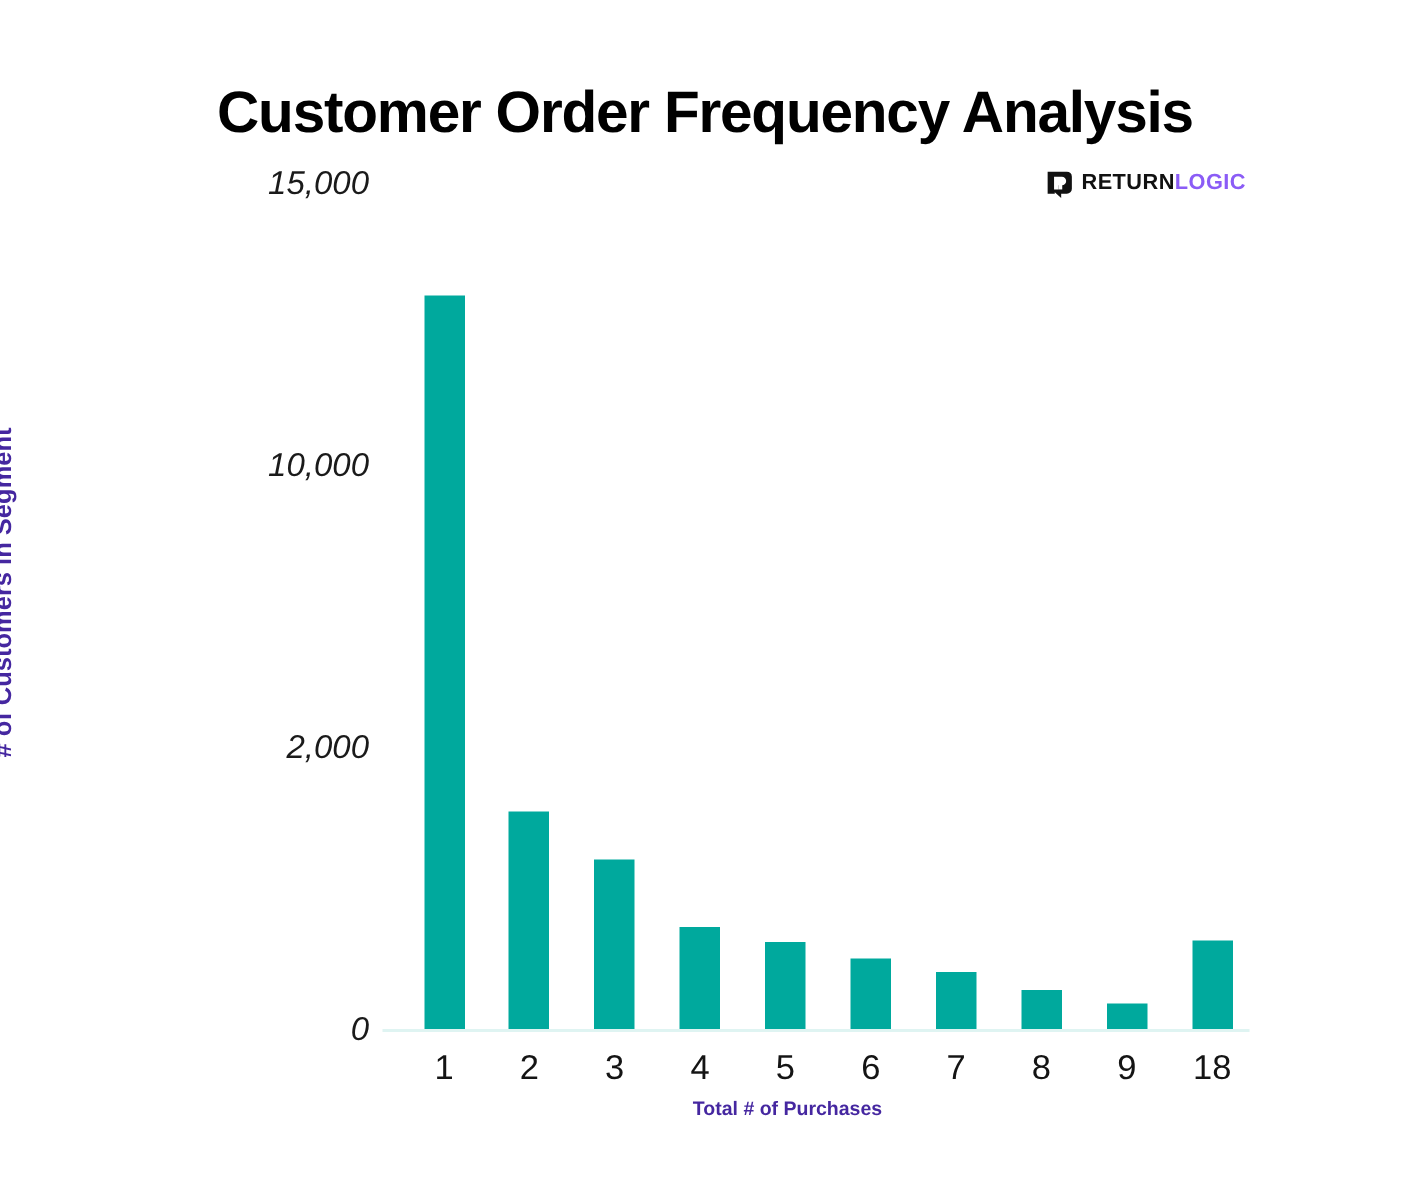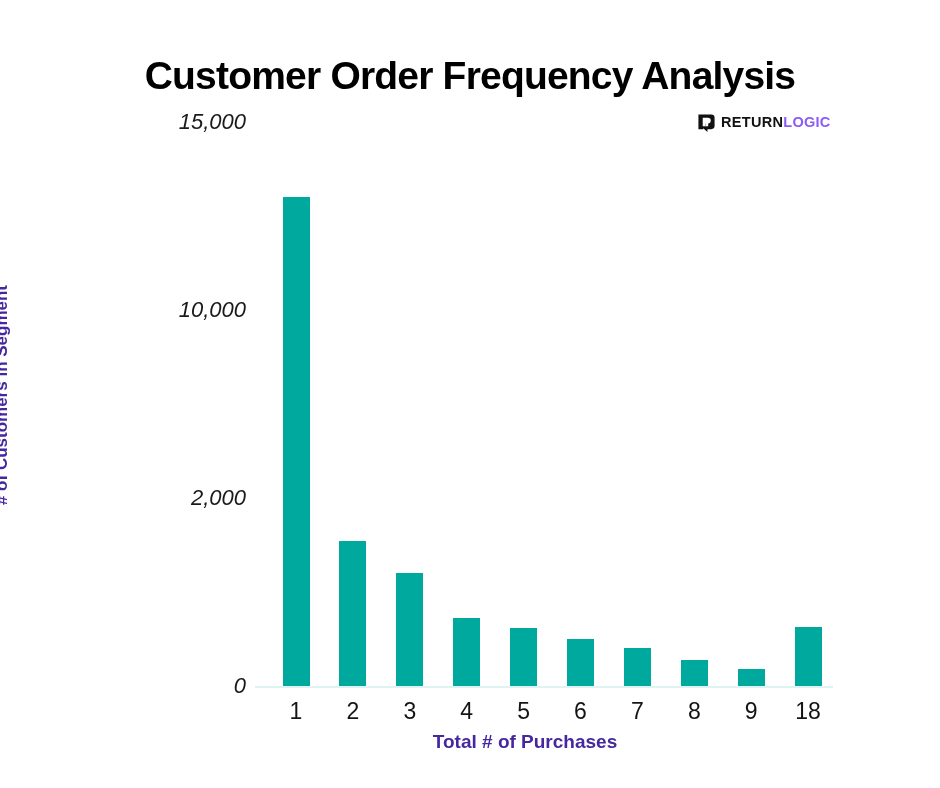--- a/index.html
+++ b/index.html
@@ -128,21 +128,21 @@
   }
 
   
   #x-axis-title {
     position: absolute;
     left: 0;
     top: 731px;
     width: 940px;
     padding-left: 110px;
     text-align: center;
-    font-size: 19px;
+    font-size: 13px;
     font-weight: bold;
     color: #4527a0;
     white-space: nowrap;
   }
 
   #y-axis-title {
     position: absolute;
     left: -8px;
     top: 255px;
     width: 280px;

